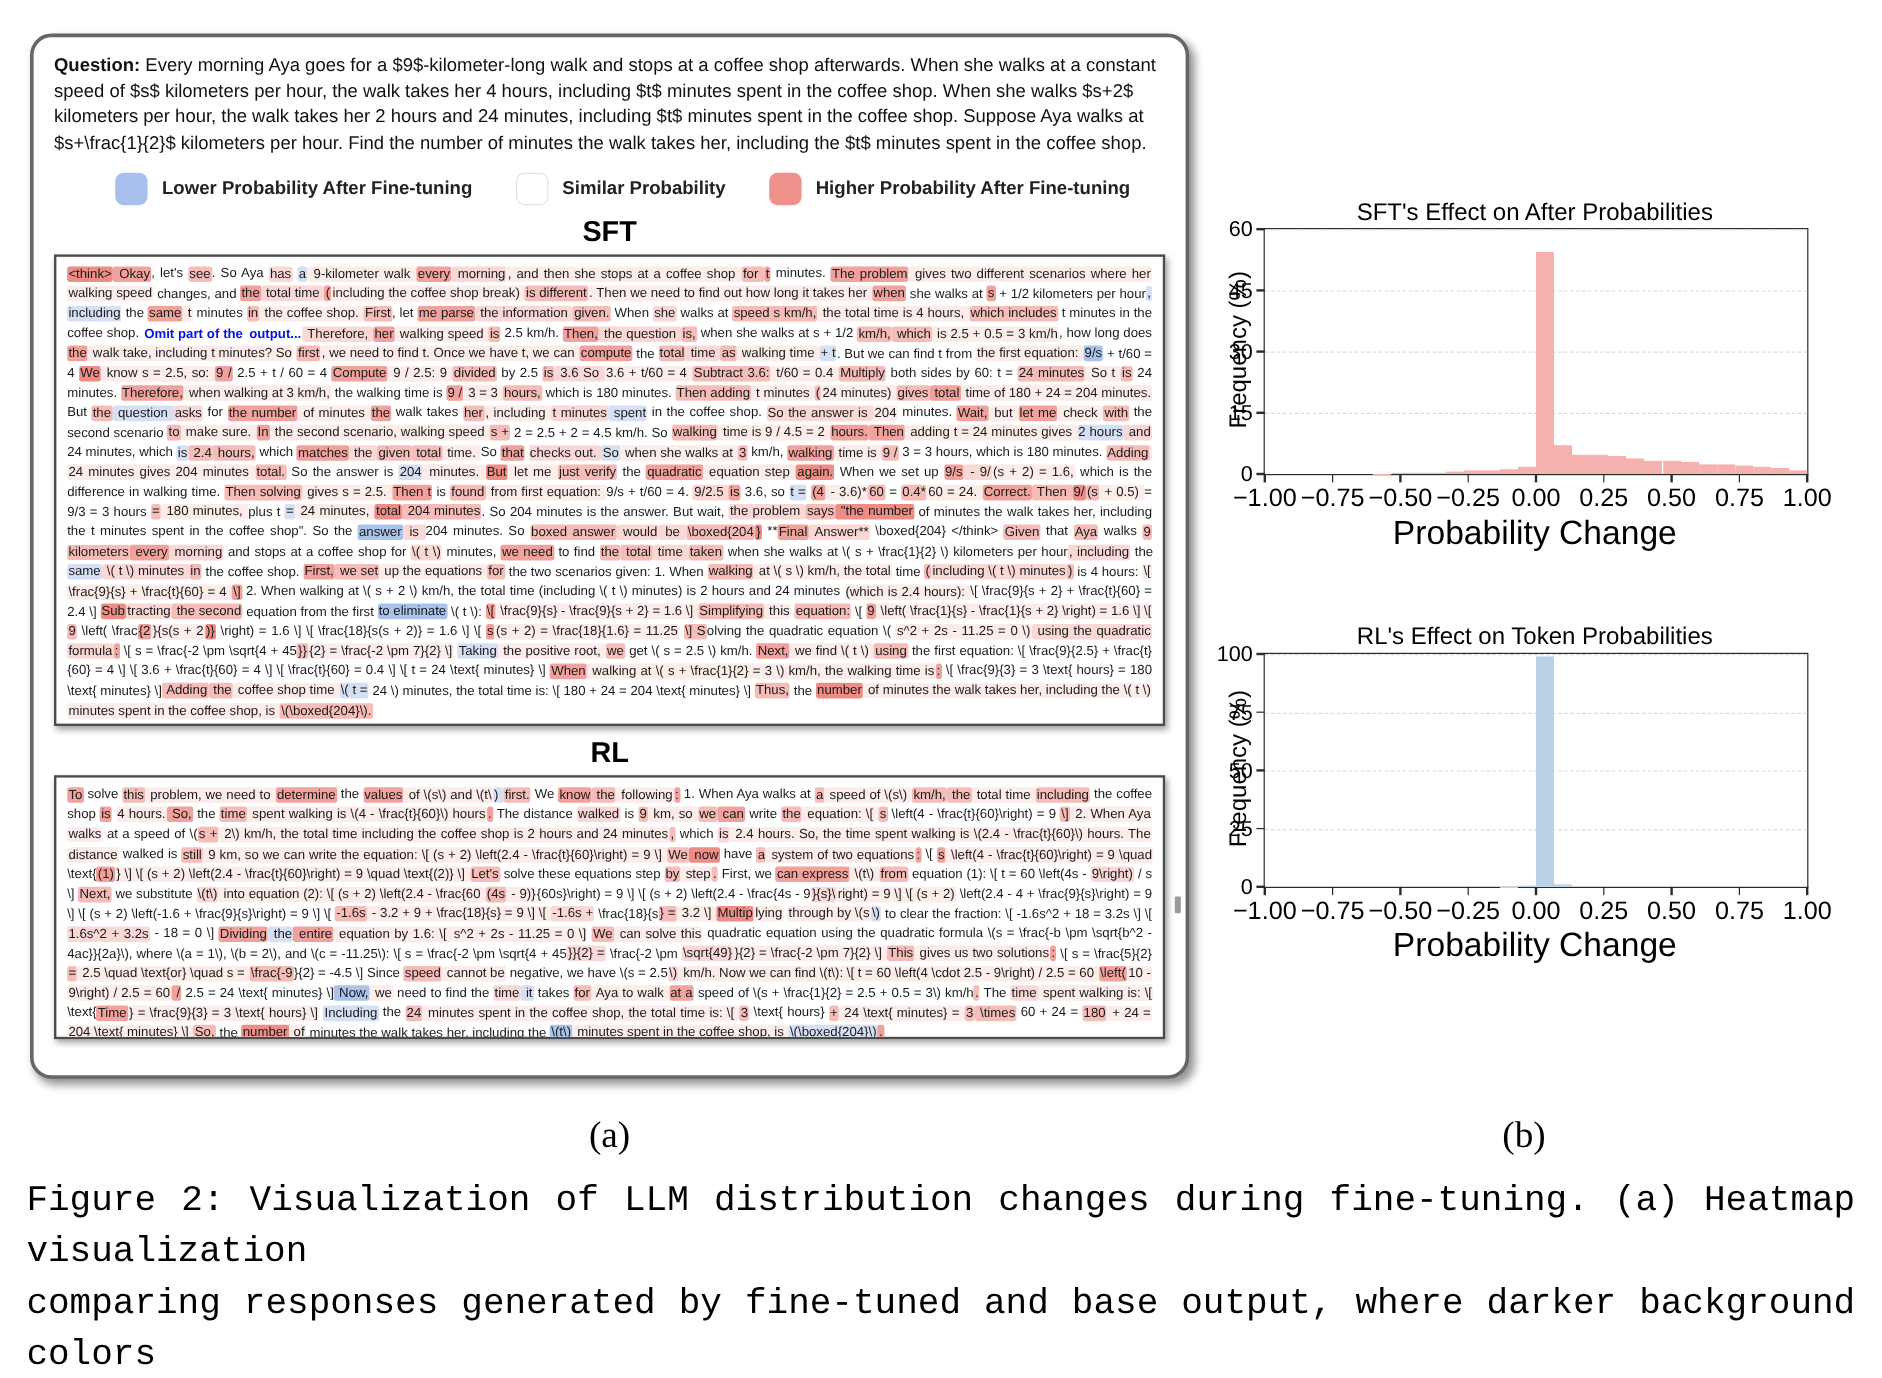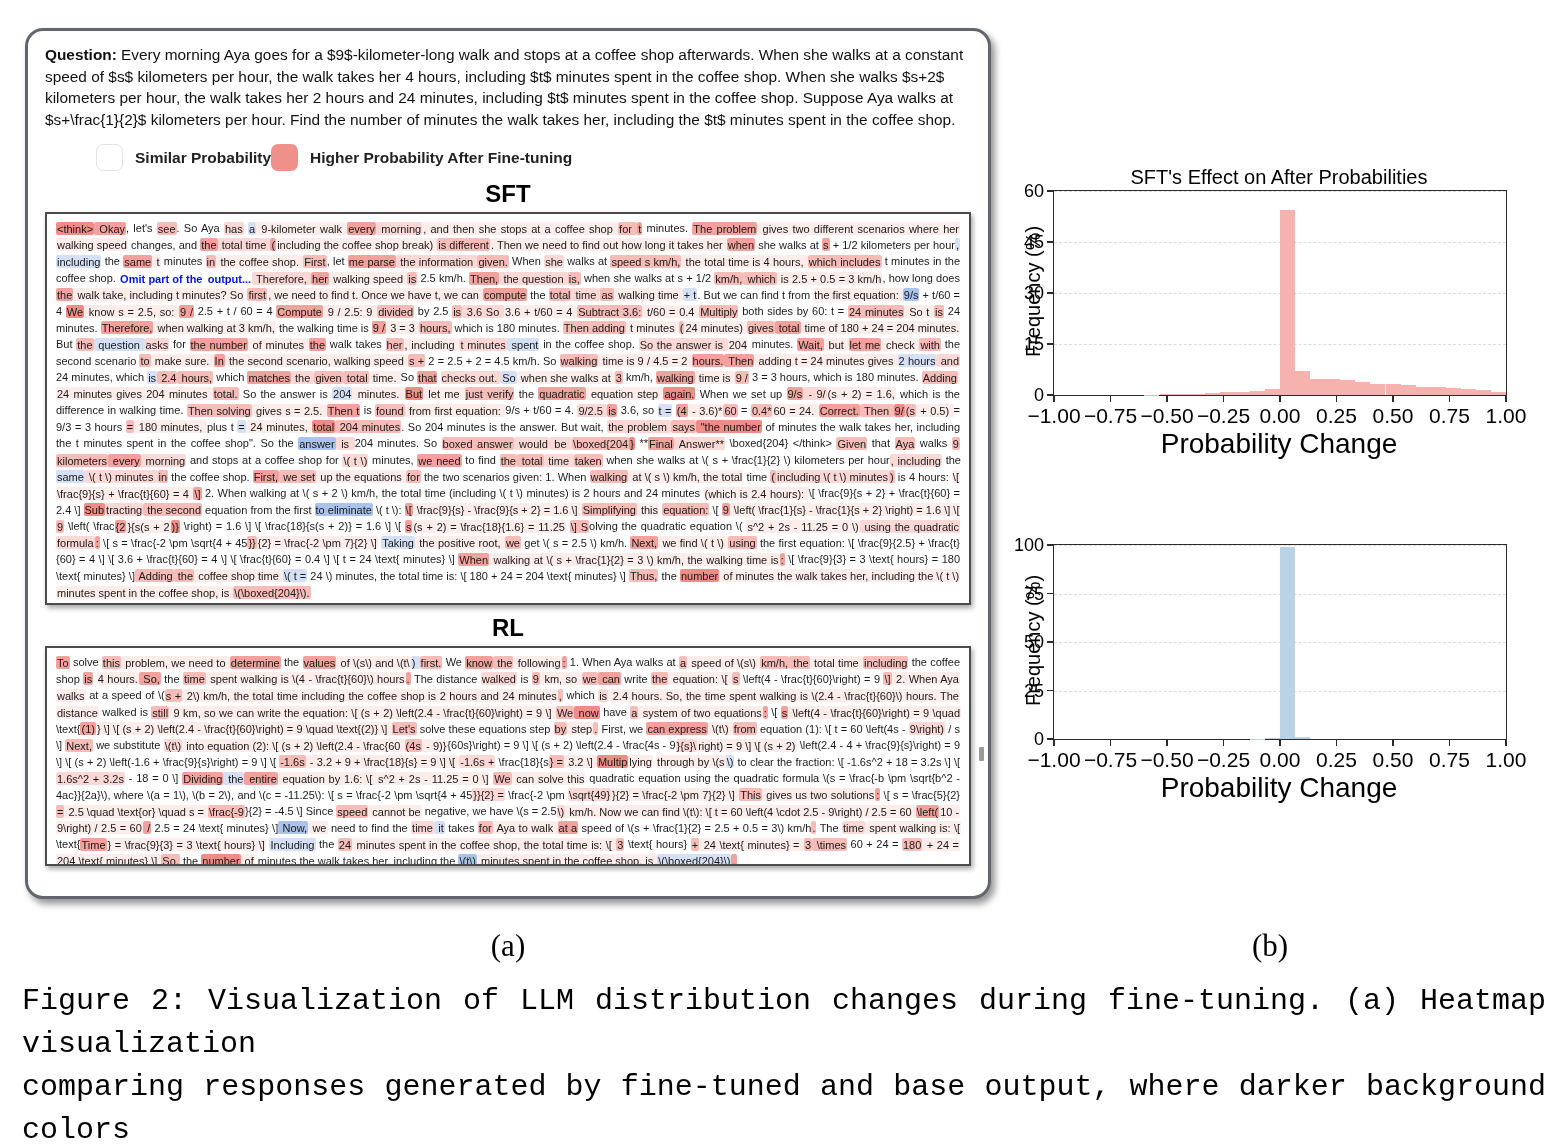--- a/index.html
+++ b/index.html
@@ -5,21 +5,21 @@
   html,body{margin:0;padding:0;}
   body{width:1568px;height:1148px;position:relative;background:#fff;font-family:"Liberation Sans",sans-serif;color:#111;overflow:hidden;}
 
   
   .panel-a{position:absolute;left:25px;top:28px;width:966px;height:871px;background:#fff;
     border:3px solid #63676d;border-radius:18px;box-shadow:4px 5px 7px rgba(0,0,0,0.42);box-sizing:border-box;}
   .question{margin:13px 17px 0 17px;font-size:15.4px;line-height:21.6px;text-align:left;color:#111;}
   .question .qlabel{font-weight:bold;}
   .legend-row{display:flex;align-items:center;margin:14px 0 0 68px;}
   .legend-item{display:flex;align-items:center;}
-  .legend-item + .legend-item{}
+  .legend-item + .legend-item{margin-left:36px;}
   .swatch{width:27px;height:27px;border-radius:7px;margin-right:12px;box-sizing:border-box;}
   .swatch.white{border:1px solid #e2e2e2;}
   .legend-label{font-weight:bold;font-size:15.5px;color:#222;}
   .block-title{text-align:center;font-size:24px;font-weight:bold;margin-top:9px;color:#000;}
   .heat-box{margin:4px 17px 0 17px;border:2px solid #4c4c4c;box-shadow:2px 3px 5px rgba(0,0,0,0.35);
     background:#fff;padding:6px 9px;font-size:11px;line-height:16.55px;text-align:justify;
     color:#1a1a1a;box-sizing:border-box;overflow:hidden;}
   #sft-box{height:393px;}
   #rl-box{height:220px;margin-top:4px;}
   .hl{padding:0.5px 1px;border-radius:2px;box-decoration-break:clone;-webkit-box-decoration-break:clone;}
@@ -57,20 +57,24 @@
 </style>
 </head>
 <body>
 
 <div class="panel-a">
   <div class="question">
     <span class="qlabel">Question:</span><span> Every morning Aya goes for a $9$-kilometer-long walk and stops at a coffee shop afterwards. When she walks at a constant speed of $s$ kilometers per hour, the walk takes her 4 hours, including $t$ minutes spent in the coffee shop. When she walks $s+2$ kilometers per hour, the walk takes her 2 hours and 24 minutes, including $t$ minutes spent in the coffee shop. Suppose Aya walks at $s+\frac{1}{2}$ kilometers per hour. Find the number of minutes the walk takes her, including the $t$ minutes spent in the coffee shop.</span>
   </div>
 
   <div class="legend-row">
+    <div class="legend-item">
+      <div class="swatch" style="background: rgb(168, 192, 238);"></div>
+      <div class="legend-label">Lower Probability After Fine-tuning</div>
+    </div>
     <div class="legend-item">
       <div class="swatch white" style="background: rgb(255, 255, 255);"></div>
       <div class="legend-label">Similar Probability</div>
     </div>
     <div class="legend-item">
       <div class="swatch" style="background: rgb(240, 144, 138);"></div>
       <div class="legend-label">Higher Probability After Fine-tuning</div>
     </div>
   </div>
 
@@ -141,20 +145,21 @@
       <div class="bar" style="left: 376.742px; width: 15.0742px; height: 8.16px; background: rgb(245, 178, 174);"></div>
       <div class="bar" style="left: 391.658px; width: 15.0742px; height: 7.14px; background: rgb(245, 178, 174);"></div>
       <div class="bar" style="left: 406.8px; width: 15.0742px; height: 5.78px; background: rgb(245, 178, 174);"></div>
       <div class="bar" style="left: 421.942px; width: 15.0742px; height: 5.1px; background: rgb(245, 178, 174);"></div>
       <div class="bar" style="left: 436.858px; width: 15.0742px; height: 3.4px; background: rgb(245, 178, 174);"></div>
     </div>
   <div class="xlabel" style="top:262px;">Probability Change</div>
 </div>
 
 <div class="chart" style="left:1005px;top:520px;height:300px;">
+  <div class="chart-title">RL's Effect on Token Probabilities</div>
   <div class="ylabel" style="top:109px;">Frequency (%)</div>
   <div class="plot" style="height:194px;">
       <div class="ytickmark" style="top: 193.2px;"></div>
       <div class="ytick" style="top: 184px;">0</div>
       <div class="grid" style="top: 145.5px;"></div>
       <div class="ytickmark" style="top: 144.7px;"></div>
       <div class="ytick" style="top: 135.5px;">25</div>
       <div class="grid" style="top: 97px;"></div>
       <div class="ytickmark" style="top: 96.2px;"></div>
       <div class="ytick" style="top: 87px;">50</div>

